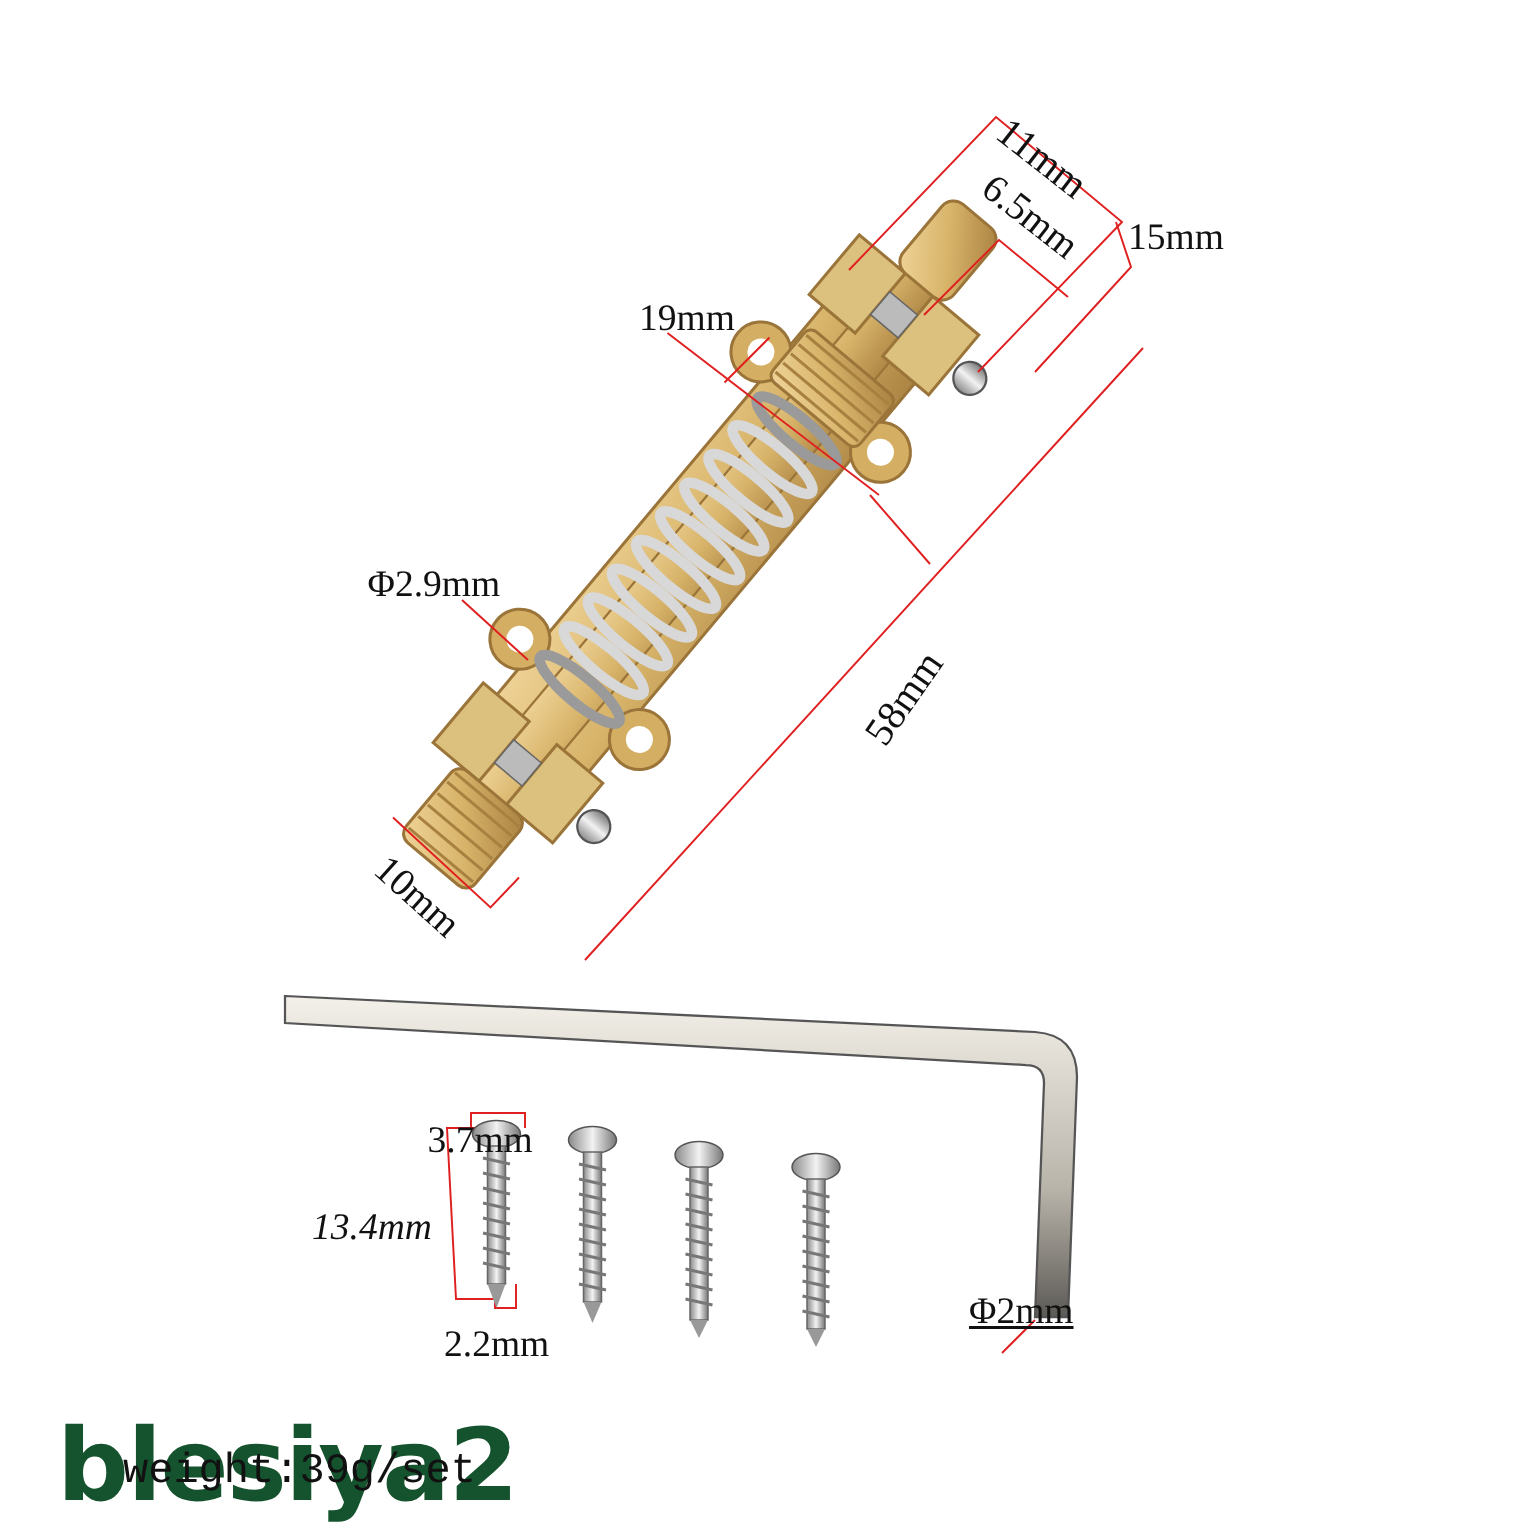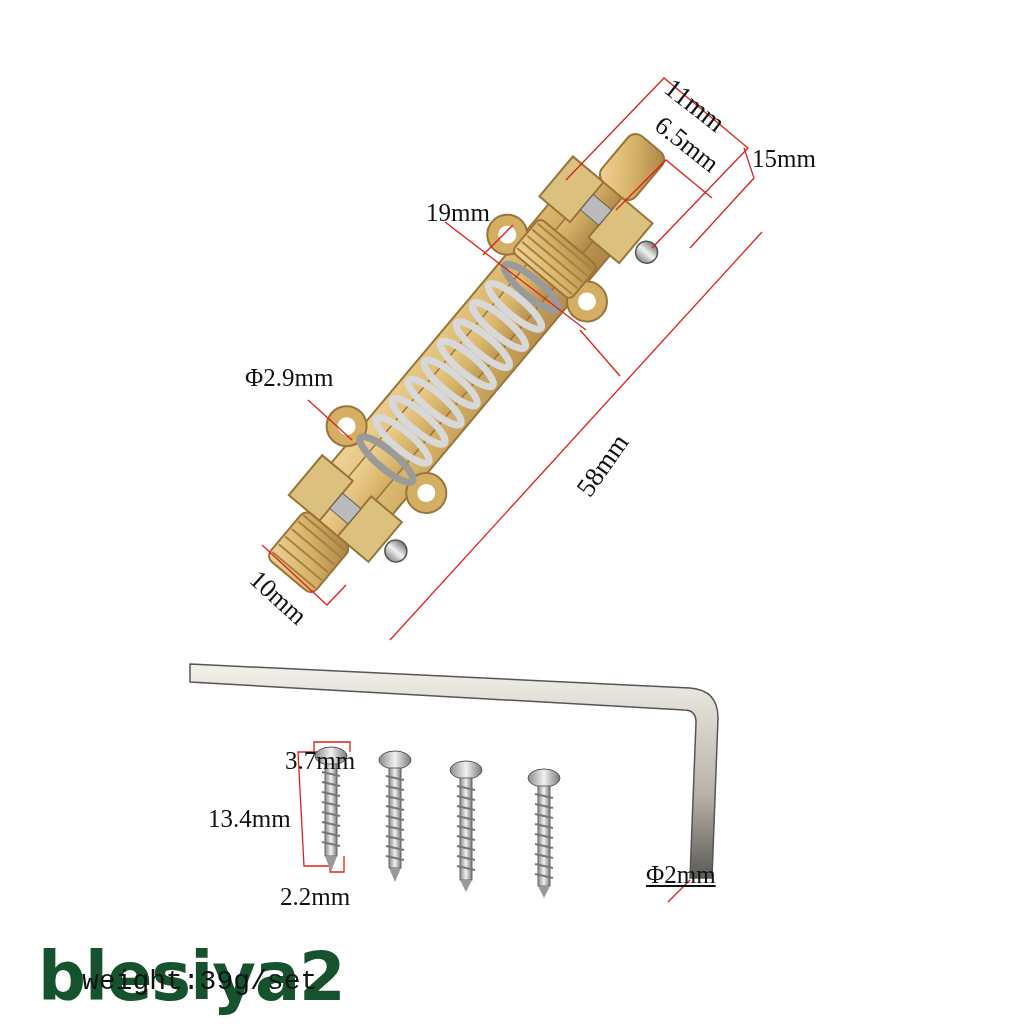--- a/index.html
+++ b/index.html
@@ -190,23 +190,23 @@
           </g>
     </g>
   </g>
 </svg>
 
 
 <div class="lbl rot" style="left:676px; top:74px; transform: rotate(38deg); font-size:27px;">11mm</div>
 <div class="lbl rot" style="left:666px; top:112px; transform: rotate(38deg); font-size:26px;">6.5mm</div>
 <div class="lbl" style="left:752px; top:146px;text-align:center;">15mm</div>
 <div class="lbl" style="left:426px; top:200px;">19mm</div>
-<div class="lbl" style="left:245px; top:365px;">Φ2.9mm</div>
+<div class="lbl" style="left:245px; top:377px;">Φ2.9mm</div>
 <div class="lbl rot" style="left:572px; top:486px; transform: rotate(-55deg); font-size:27px;">58mm</div>
 <div class="lbl rot" style="left:262px; top:566px; transform: rotate(42deg); font-size:26px;">10mm</div>
 <div class="lbl" style="left:285px; top:748px;">3.7mm</div>
-<div class="lbl" style="left:208px; top:806px;">13.4mm</div>
-<div class="lbl" style="left:280px; top:884px;text-align:center;">2.2mm</div>
+<div class="lbl" style="left:208px; top:806px;font-style:italic;">13.4mm</div>
+<div class="lbl" style="left:296px; top:884px;text-align:center;">2.2mm</div>
 <div class="lbl" style="left:646px; top:862px;text-decoration:underline;">Φ2mm</div>
 
 <div class="watermark">blesiya2</div>
 <div class="lbl mono" style="left:82px; top:968px;">weight:39g/set</div>
 </div>
 
 </body></html>

